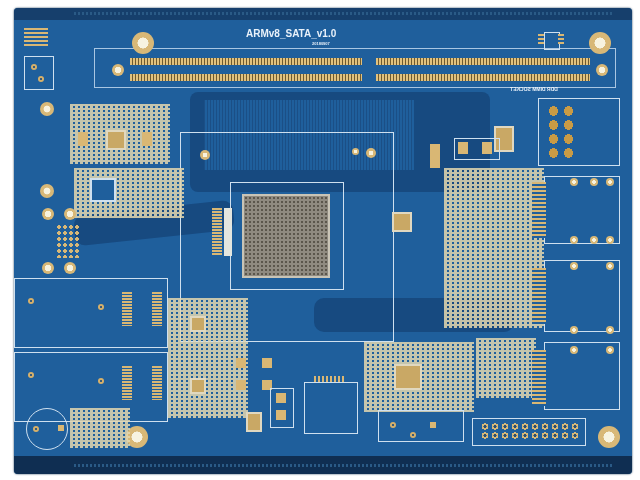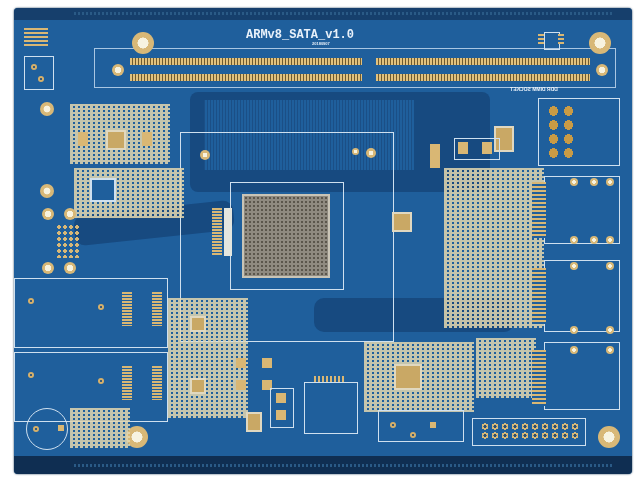--- a/index.html
+++ b/index.html
@@ -23,21 +23,21 @@
 </style>
 </head>
 <body>
 
 <div class="board">
   <div class="edge-top"></div>
   <div class="edge-dots" style="top:4px;"></div>
   <div class="edge-bottom"></div>
   <div class="edge-dots" style="bottom:7px;"></div>
 
-  <div class="silk-text" style="left:232px;top:20px;font-size:12px;font-family:Liberation Mono, monospace;">ARMv8_SATA_v1.0</div>
+  <div class="silk-text" style="left:232px;top:20px;font-size:10px;">ARMv8_SATA_v1.0</div>
   <div class="silk-text" style="left:298px;top:33px;font-size:4px;">20180907</div>
 
   <div class="silk" style="left:80px;top:40px;width:520px;height:38px;border-color:#a9c6e2;"></div>
   <div class="dimm" style="left:116px;top:50px;width:232px;"></div>
   <div class="dimm" style="left:362px;top:50px;width:214px;"></div>
   <div class="dimm" style="left:116px;top:66px;width:232px;"></div>
   <div class="dimm" style="left:362px;top:66px;width:214px;"></div>
   <div class="silk-text" style="left:496px;top:78px;font-size:5px;transform:scaleX(-1);">DDR DIMM SOCKET</div>
 
   <div class="hole" style="left:118px;top:24px;width:22px;height:22px;"></div>

